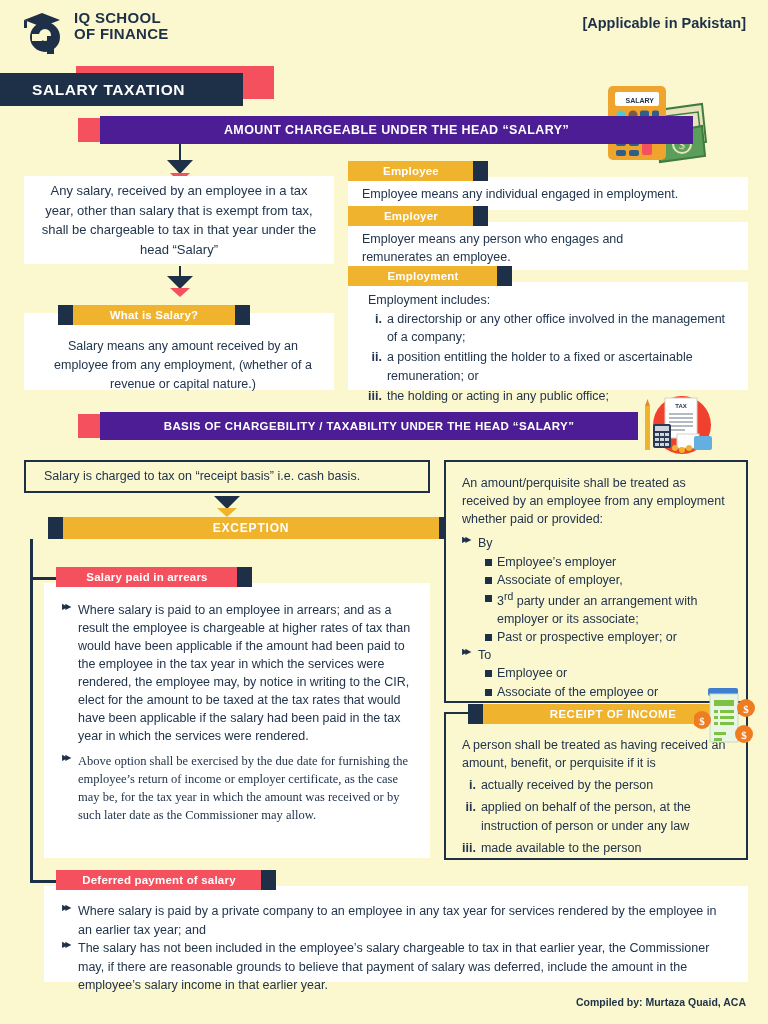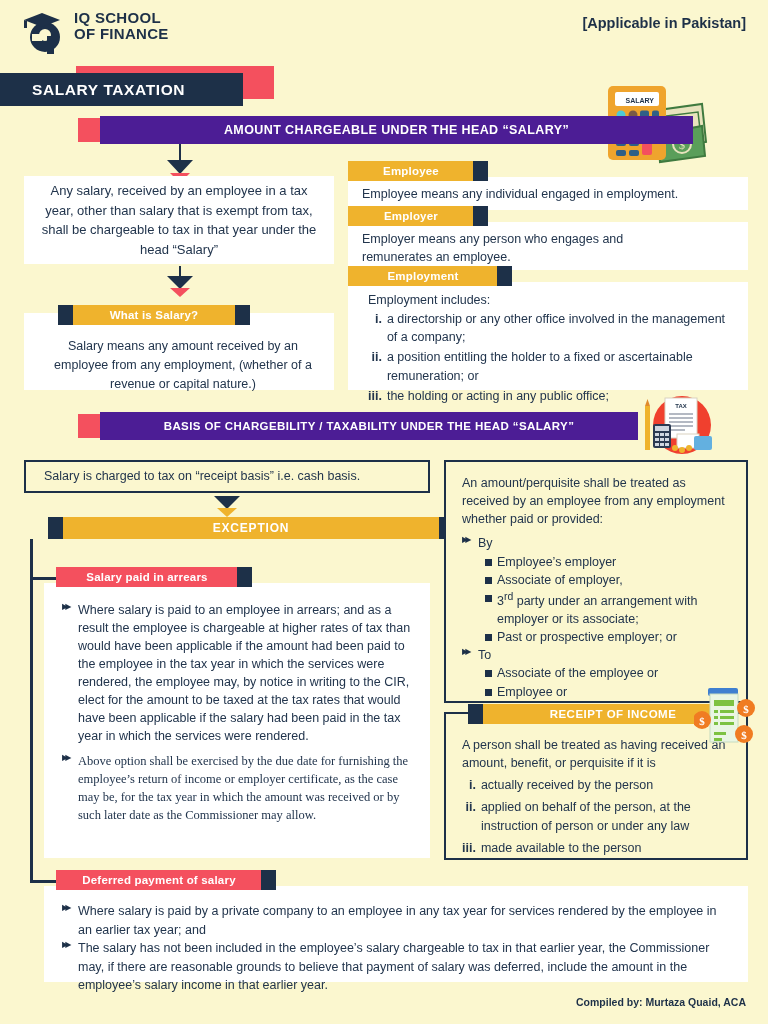--- a/index.html
+++ b/index.html
@@ -280,22 +280,22 @@
       <div>An amount/perquisite shall be treated as received by an employee from any employment whether paid or provided:</div>
       <div class="chev-bullet" style="margin-top:6px; font-weight:normal;">By</div>
       <ul class="sq-list" style="margin-left:22px;">
         <li>Employee’s employer</li>
         <li>Associate of employer,</li>
         <li>3<sup>rd</sup> party under an arrangement with employer or its associate;</li>
         <li>Past or prospective employer; or</li>
       </ul>
       <div class="chev-bullet" style="">To</div>
       <ul class="sq-list" style="margin-left:22px;">
+        <li>Employee or</li>
         <li>Associate of the employee or</li>
-        <li>Employee or</li>
         <li>3<sup>rd</sup> party under an agreement with employee or its associate.</li>
       </ul>
     </div>
   </div>
 
   <div class="card bordered" style="left:444px; top:712px; width:304px; height:148px;">
     <div class="ctext" style="padding:22px 14px 0 16px; font-size:12.5px; line-height:1.45;">
       <div>A person shall be treated as having received an amount, benefit, or perquisite if it is</div>
       <div class="romanlist" style="margin-top:4px; row-gap:4px;">
         <b>i.</b>

